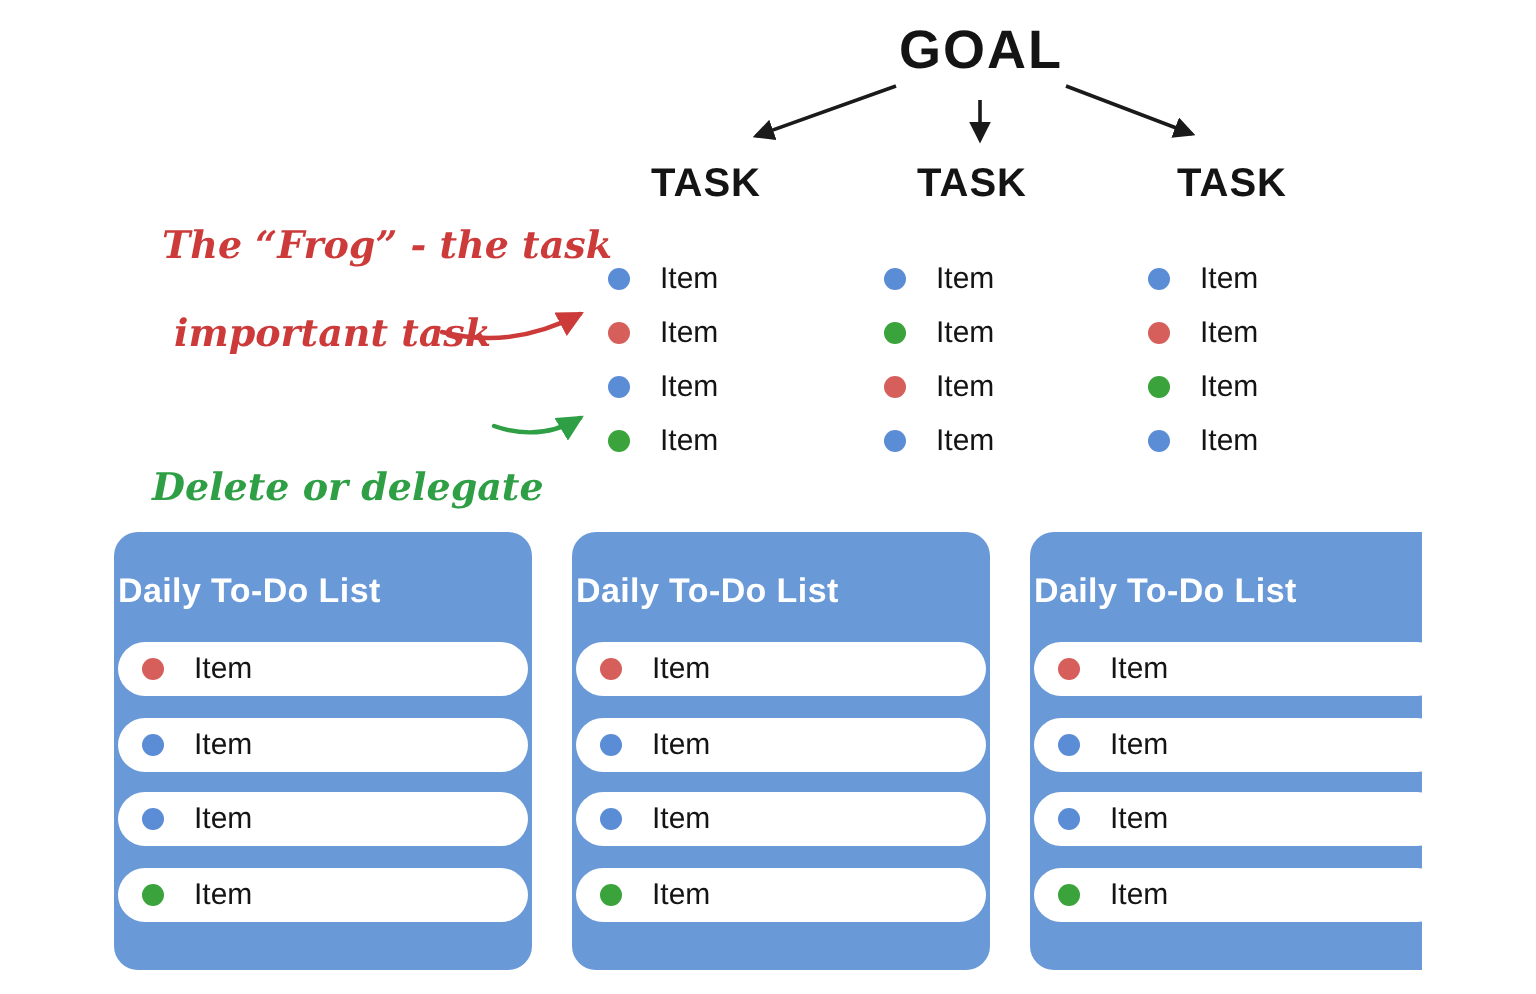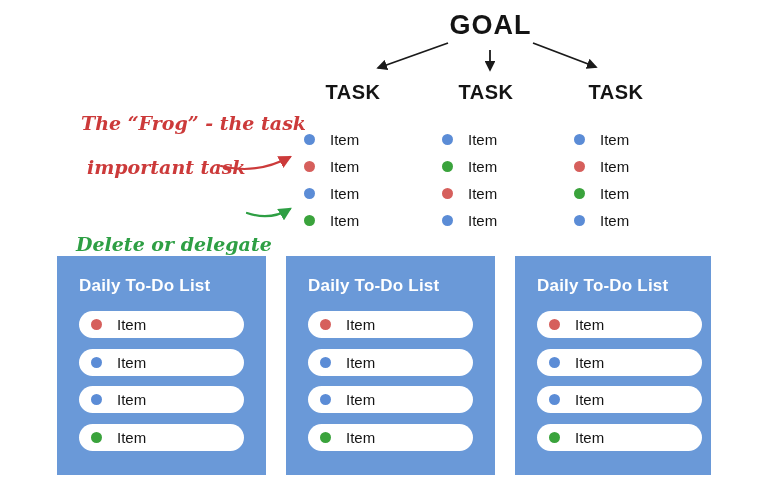--- a/index.html
+++ b/index.html
@@ -24,22 +24,22 @@
   .dot{width:11px;height:11px;border-radius:50%;flex:0 0 11px;}
   .itext{font-size:15px;color:var(--text-black);text-align:right;}
 
   
   .hand{position:absolute;font-family:"DejaVu Serif",serif;font-style:italic;font-weight:700;
         font-size:19px;white-space:nowrap;}
   .hand-red{color:var(--annotation-red);}
   .hand-green{color:var(--annotation-green);}
 
   
-  .panel{position:absolute;top:256px;width:209px;height:219px;background:var(--panel-blue);
-         border-radius:0;box-sizing:border-box;padding:20px 22px 0;}
+  .panel{position:absolute;top:266px;width:209px;height:219px;background:var(--panel-blue);
+         border-radius:12px;box-sizing:border-box;padding:20px 2px 0;}
   .panel-title{color:var(--panel-title-white);font-size:17px;font-weight:700;line-height:20px;
                margin-bottom:15px;letter-spacing:.2px;}
   .pill{background:var(--pill-white);border-radius:13.5px;height:27px;display:flex;
         align-items:center;padding-left:12px;gap:15px;margin-bottom:10.5px;}
 </style>
 </head>
 <body>
 
 <div class="canvas">
 

